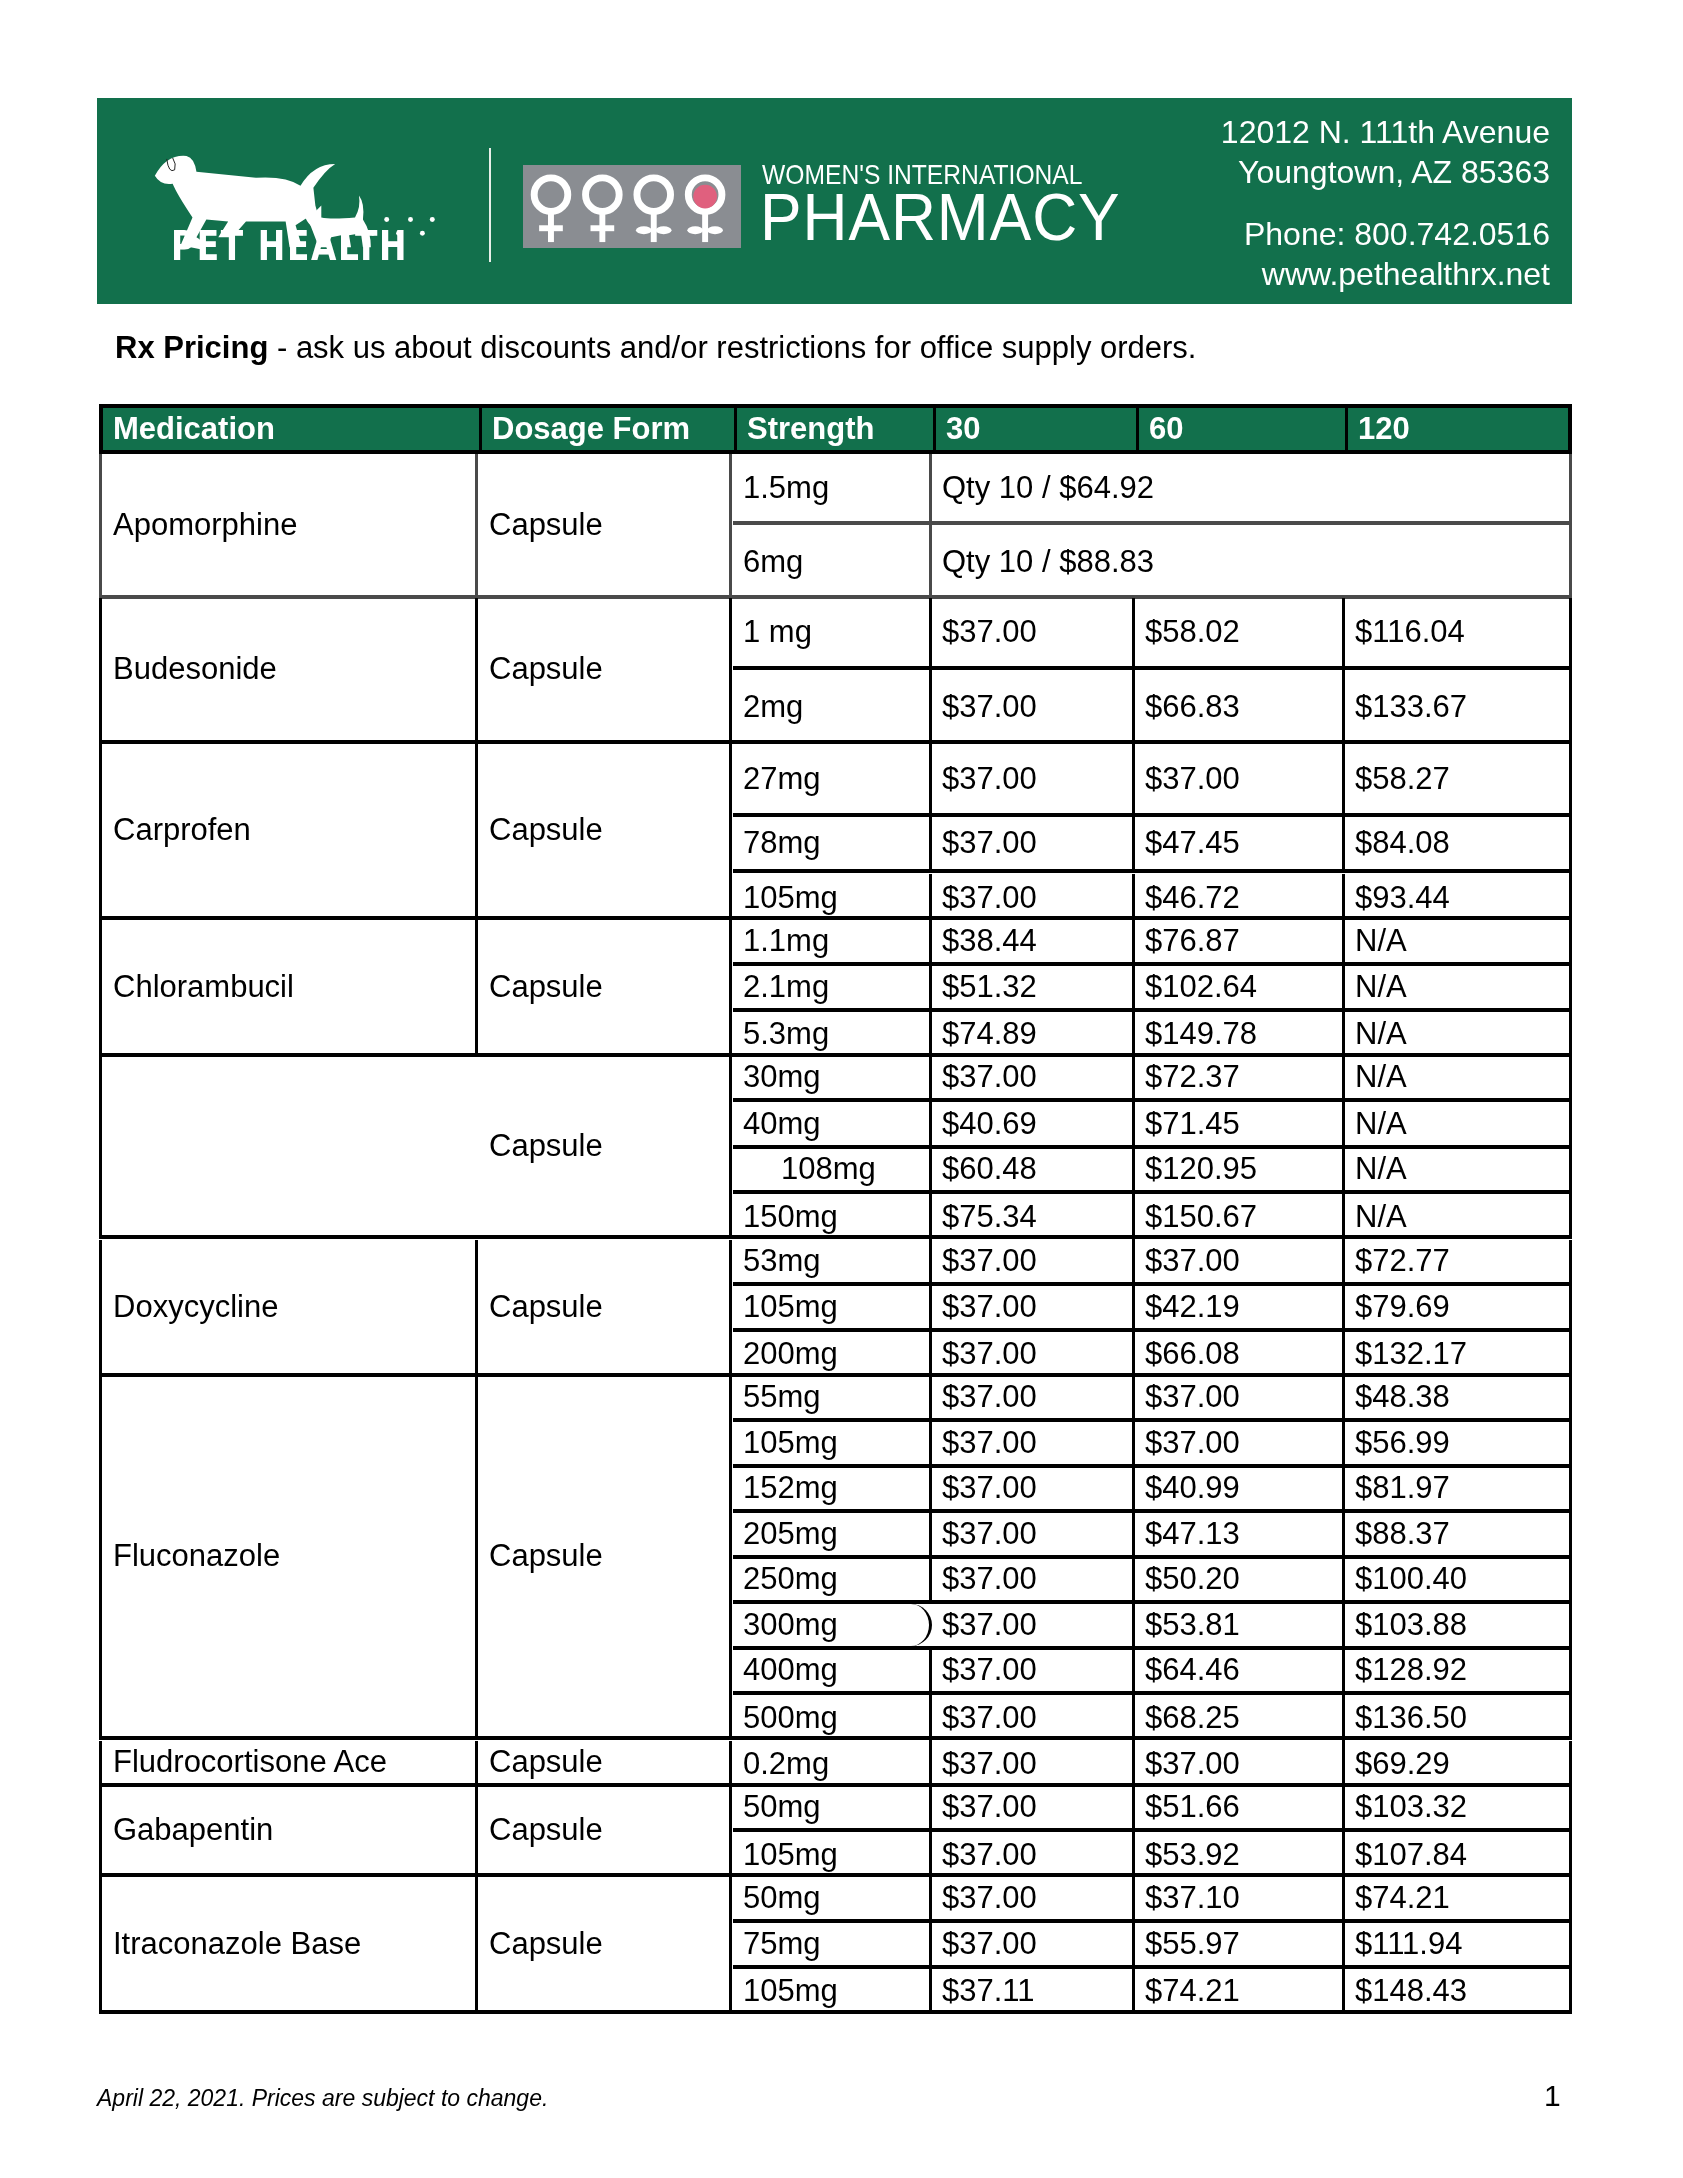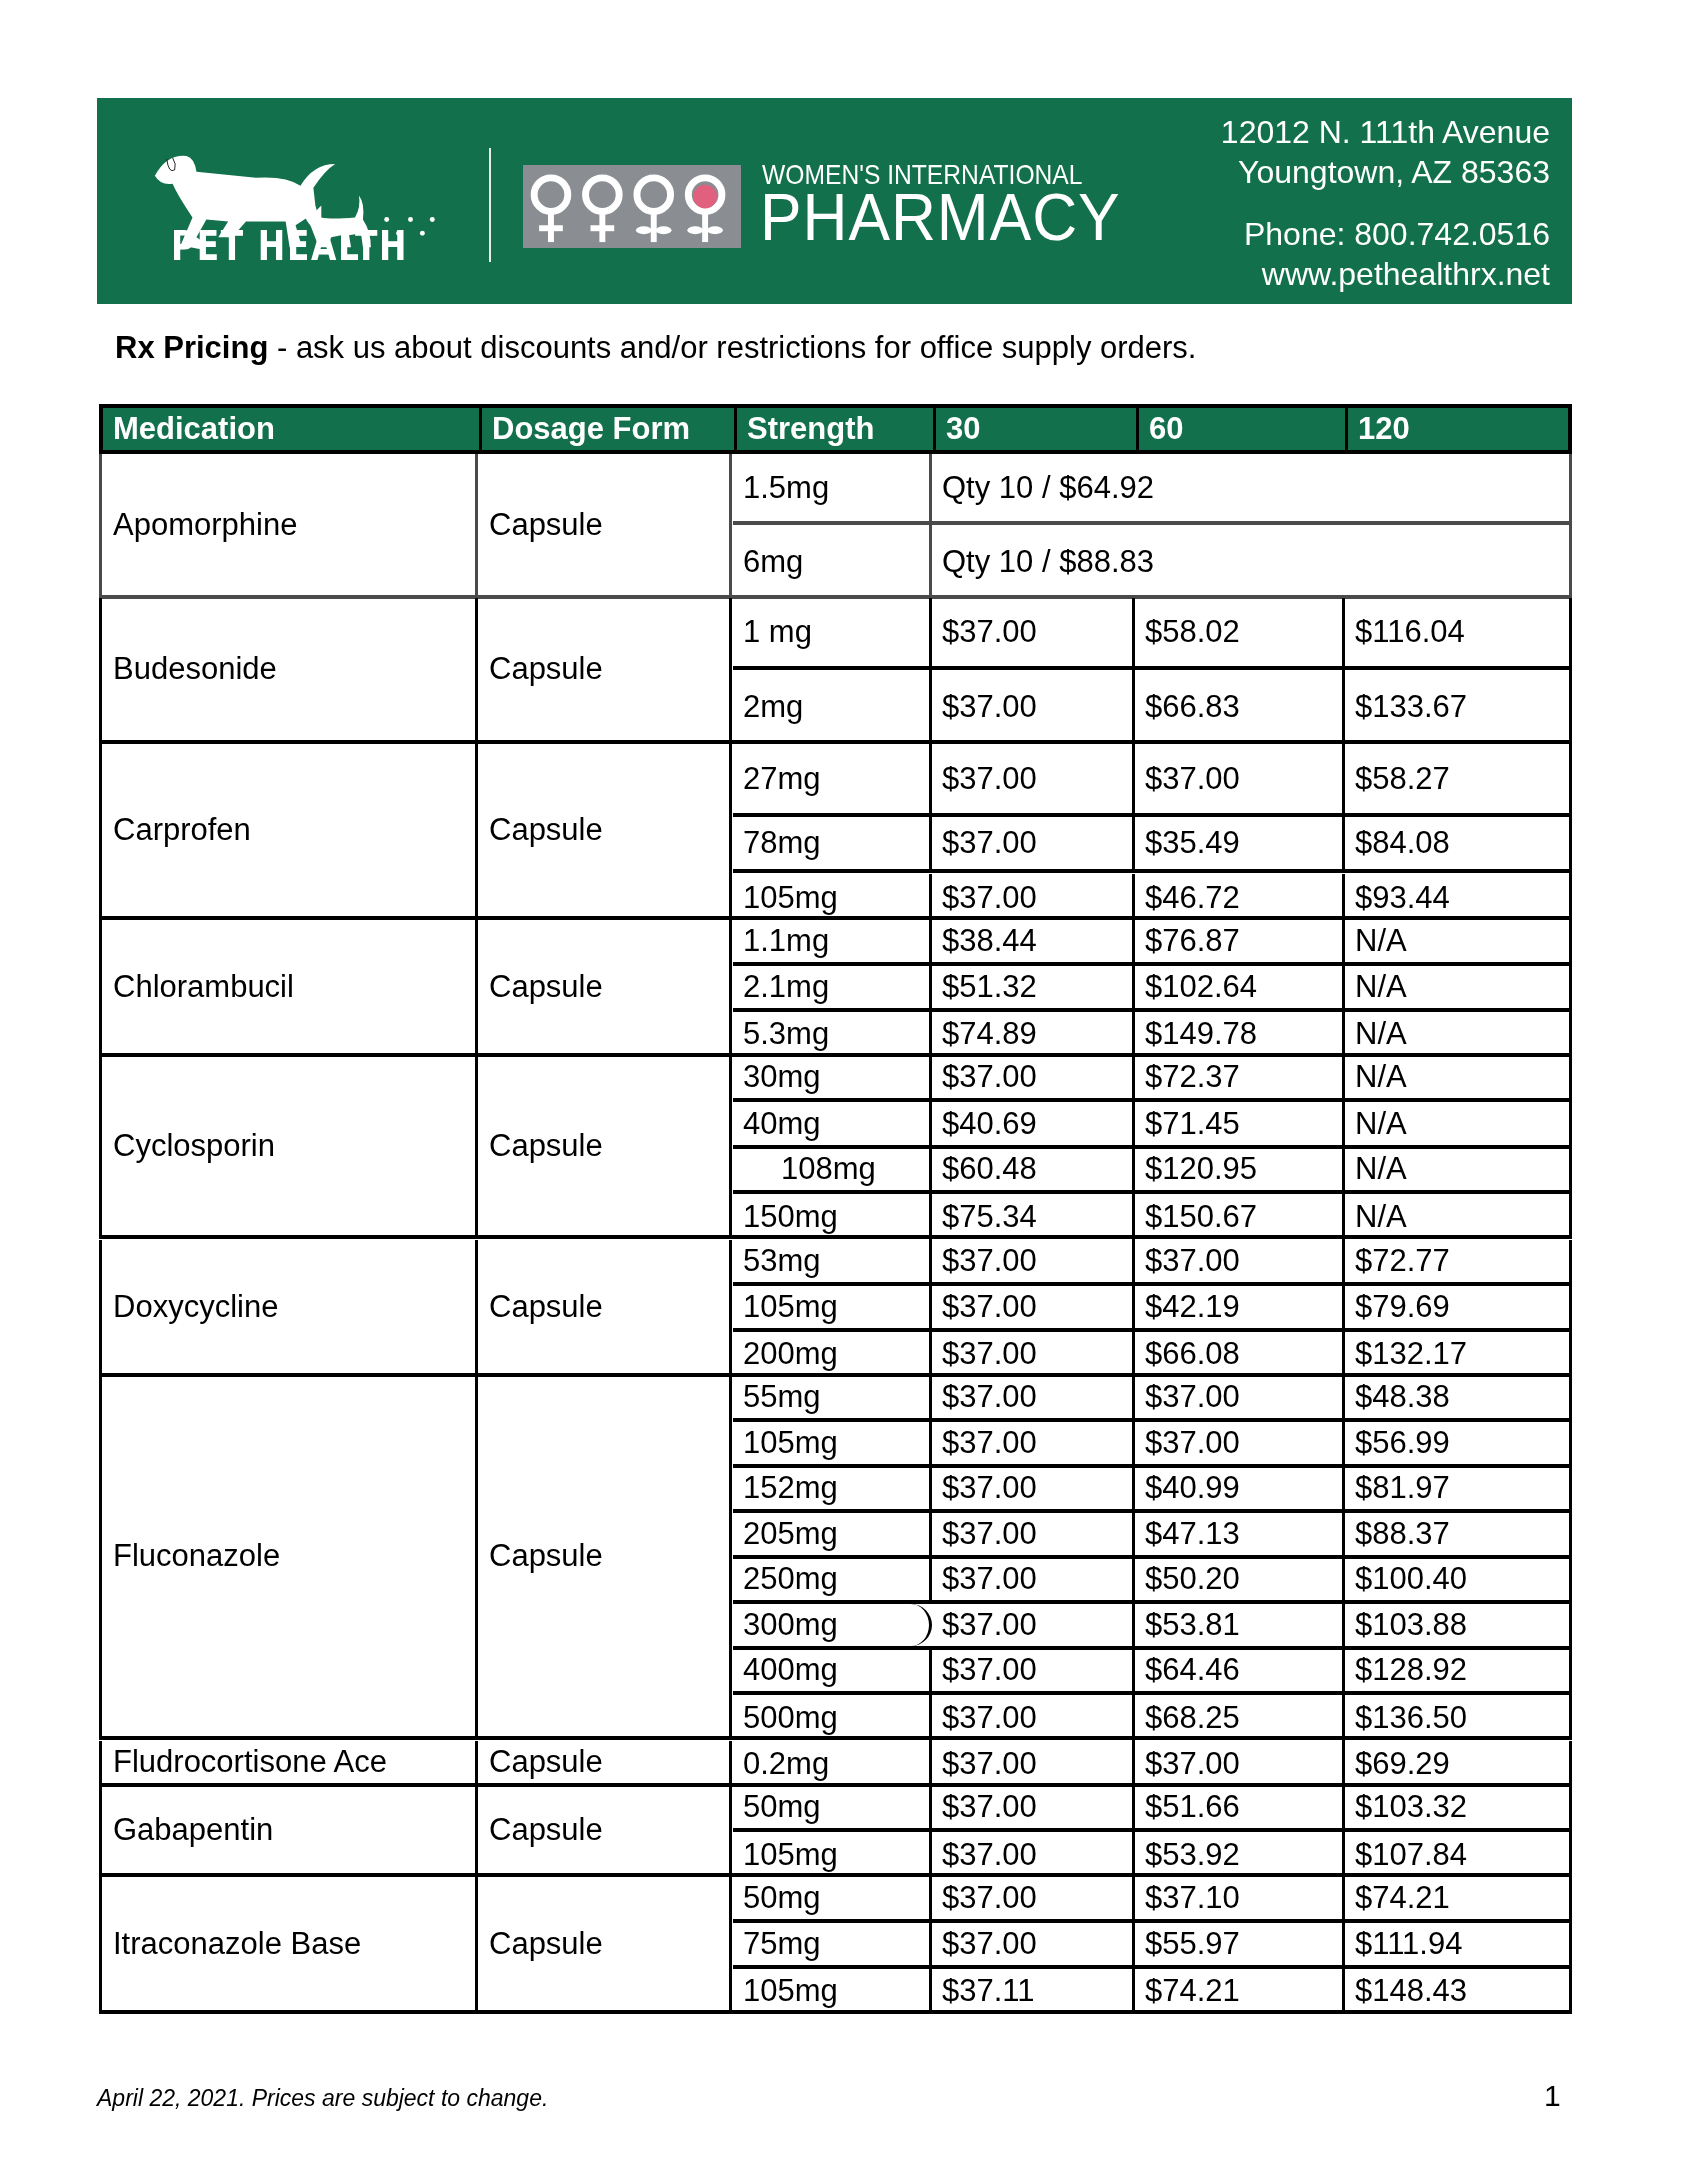--- a/index.html
+++ b/index.html
@@ -138,21 +138,21 @@
         <div class="gcell" style="left: 376px; width: 254px;">Capsule</div>
         <div class="subrow" style="top: 0px; height: 73px;">
           <div class="scell" style="left: 0px; width: 199px;">27mg</div>
           <div class="scell" style="left: 199px; width: 203px;">$37.00</div>
           <div class="scell" style="left: 402px; width: 210px;">$37.00</div>
           <div class="scell noborder" style="left: 612px; width: 228px;">$58.27</div>
         </div>
         <div class="subrow" style="top: 73px; height: 56px;">
           <div class="scell" style="left: 0px; width: 199px;">78mg</div>
           <div class="scell" style="left: 199px; width: 203px;">$37.00</div>
-          <div class="scell" style="left: 402px; width: 210px;">$35.49</div>
+          <div class="scell" style="left: 402px; width: 210px;">$47.45</div>
           <div class="scell noborder" style="left: 612px; width: 228px;">$84.08</div>
         </div>
         <div class="subrow last" style="top: 130px; height: 47px;">
           <div class="scell" style="left: 0px; width: 199px;">105mg</div>
           <div class="scell" style="left: 199px; width: 203px;">$37.00</div>
           <div class="scell" style="left: 402px; width: 210px;">$46.72</div>
           <div class="scell noborder" style="left: 612px; width: 228px;">$93.44</div>
         </div>
       </div>
       <div class="group" style="top: 516px; height: 137px;">
@@ -171,21 +171,20 @@
           <div class="scell noborder" style="left: 612px; width: 228px;">N/A</div>
         </div>
         <div class="subrow last" style="top: 91px; height: 46px;">
           <div class="scell" style="left: 0px; width: 199px;">5.3mg</div>
           <div class="scell" style="left: 199px; width: 203px;">$74.89</div>
           <div class="scell" style="left: 402px; width: 210px;">$149.78</div>
           <div class="scell noborder" style="left: 612px; width: 228px;">N/A</div>
         </div>
       </div>
       <div class="group" style="top: 652px; height: 183px;">
-        <div class="gcell" style="left: 0px; width: 376px;">Cyclosporin</div>
         <div class="gcell" style="left: 376px; width: 254px;">Capsule</div>
         <div class="subrow" style="top: 0px; height: 46px;">
           <div class="scell" style="left: 0px; width: 199px;">30mg</div>
           <div class="scell" style="left: 199px; width: 203px;">$37.00</div>
           <div class="scell" style="left: 402px; width: 210px;">$72.37</div>
           <div class="scell noborder" style="left: 612px; width: 228px;">N/A</div>
         </div>
         <div class="subrow" style="top: 46px; height: 47px;">
           <div class="scell" style="left: 0px; width: 199px;">40mg</div>
           <div class="scell" style="left: 199px; width: 203px;">$40.69</div>

